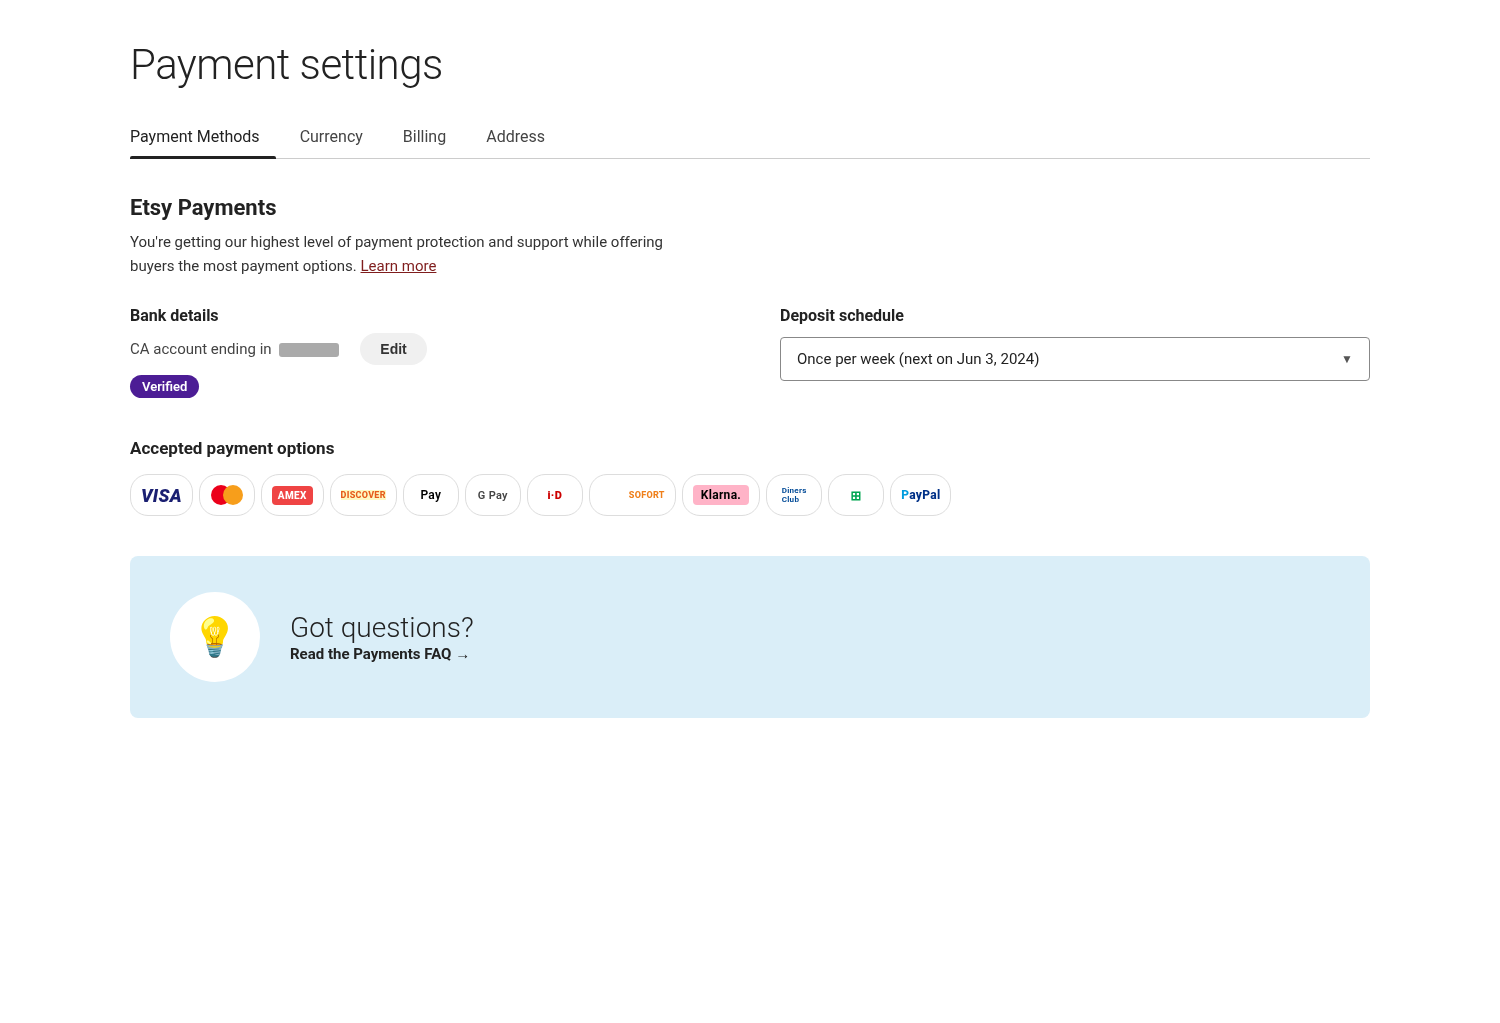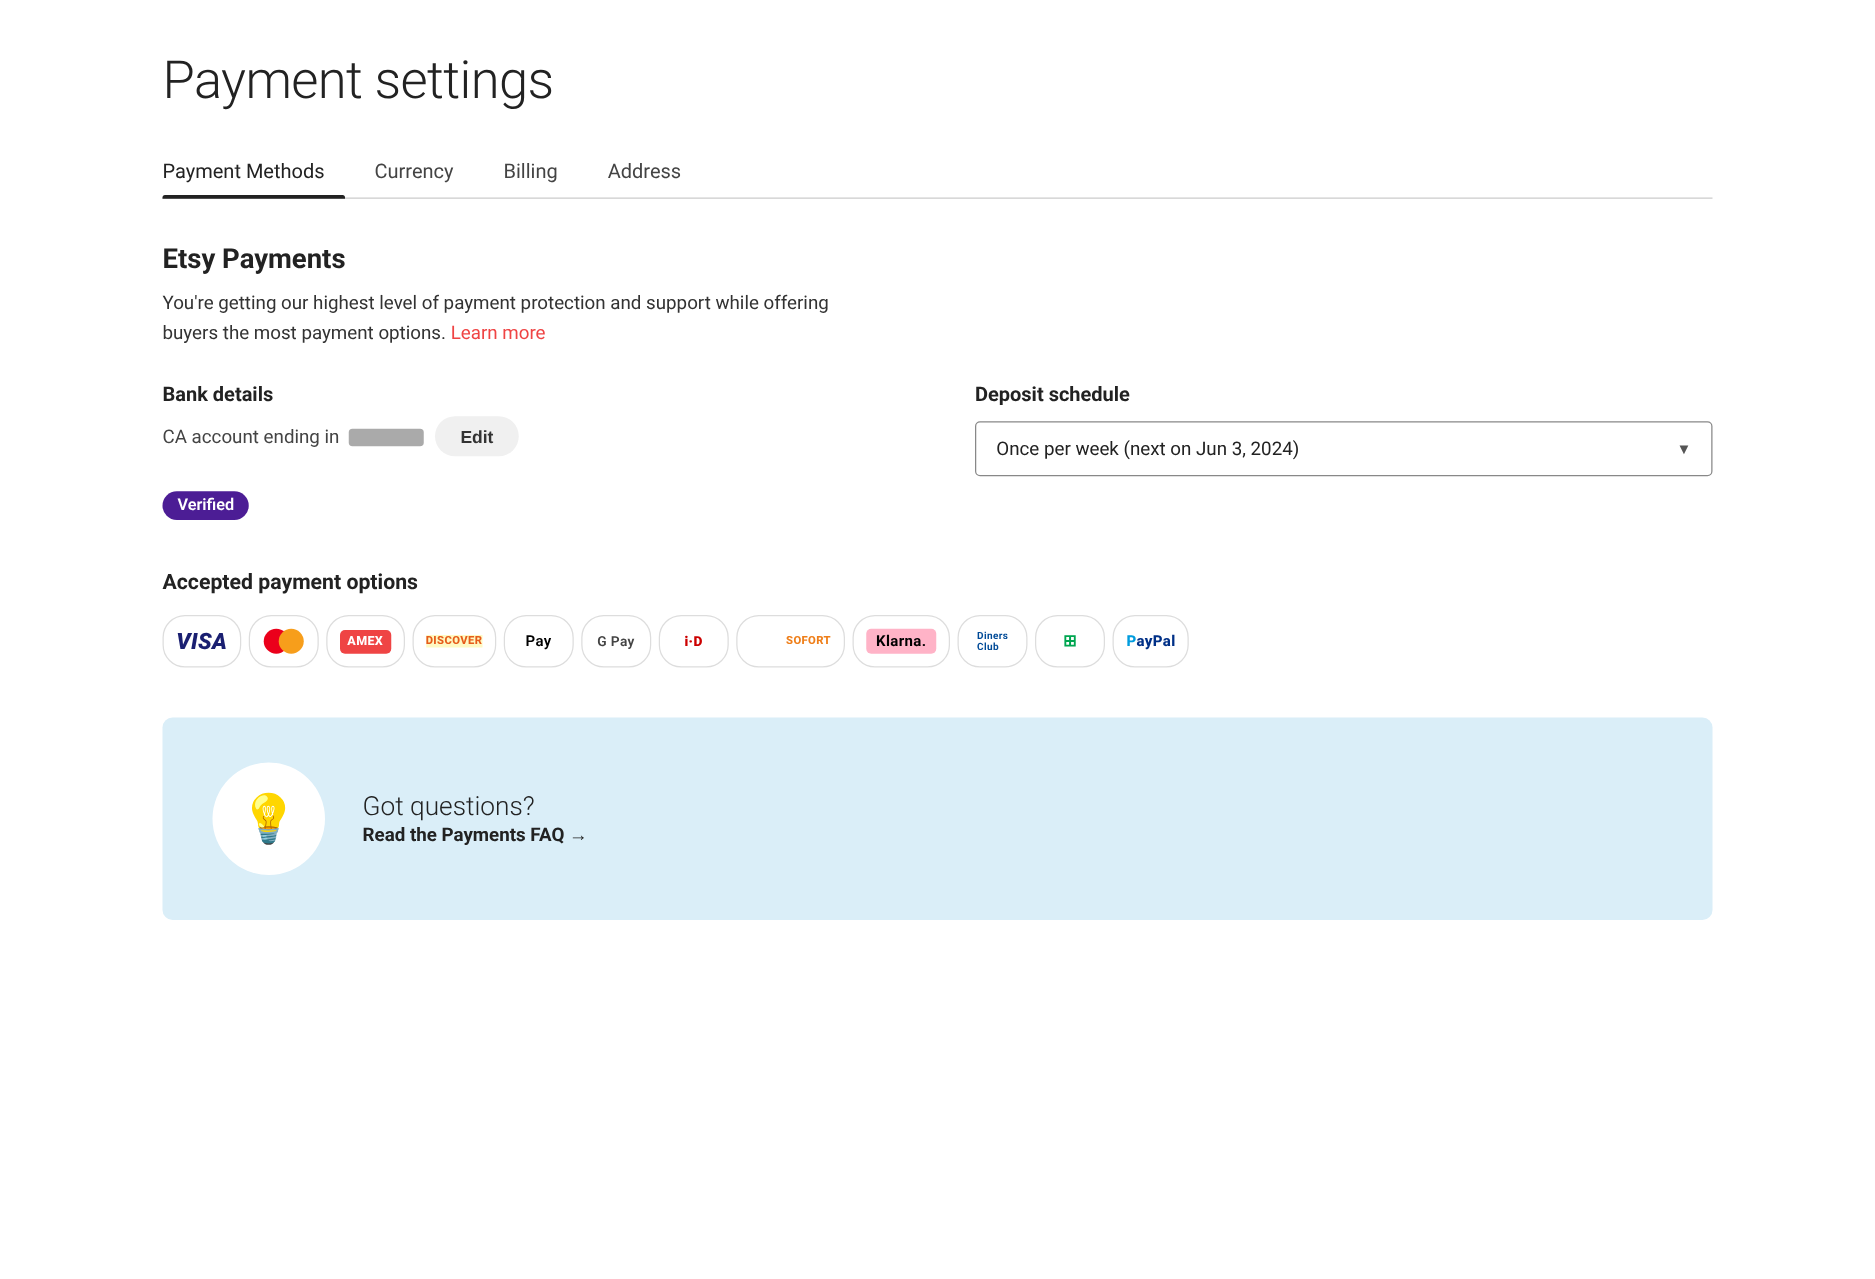--- a/index.html
+++ b/index.html
@@ -54,21 +54,22 @@
       font-weight: 700;
       margin-bottom: 10px;
     }
     .section-desc {
       font-size: 15px;
       color: #333;
       line-height: 1.6;
       margin-bottom: 28px;
     }
     .learn-more-link {
-      color: #ef4444;
+      color: #7f1d1d;
+      text-decoration: underline;
       cursor: pointer;
     }
     .bank-deposit-row {
       display: flex;
       gap: 60px;
       align-items: flex-start;
       margin-bottom: 40px;
     }
     .bank-details-col {
       flex: 1;
@@ -87,22 +88,22 @@
       margin-bottom: 12px;
     }
     .account-name {
       font-size: 15px;
       font-weight: 600;
       margin-bottom: 4px;
     }
     .account-number-row {
       display: flex;
       align-items: center;
-      gap: 9px;
-      margin-bottom: 28px;
+      gap: 21px;
+      margin-bottom: 10px;
     }
     .account-number-text {
       font-size: 15px;
       color: #444;
     }
     .blurred-text {
       display: inline-block;
       background: #aaa;
       border-radius: 3px;
       width: 60px;
@@ -201,21 +202,21 @@
       border-radius: 50%;
       background: #fff;
       display: flex;
       align-items: center;
       justify-content: center;
       font-size: 38px;
       flex-shrink: 0;
     }
     .faq-content {}
     .faq-heading {
-      font-size: 21px;
+      font-size: 28px;
       font-weight: 300;
       margin-bottom: 0;
       color: #222;
     }
     .faq-link {
       font-size: 15px;
       font-weight: 700;
       color: #222;
       text-decoration: none;
       cursor: pointer;

